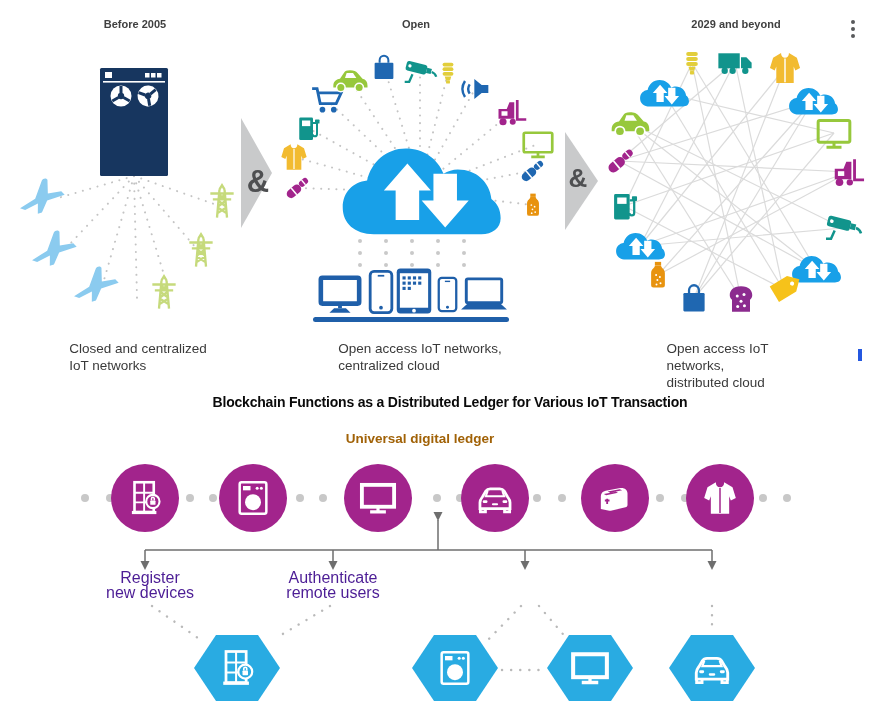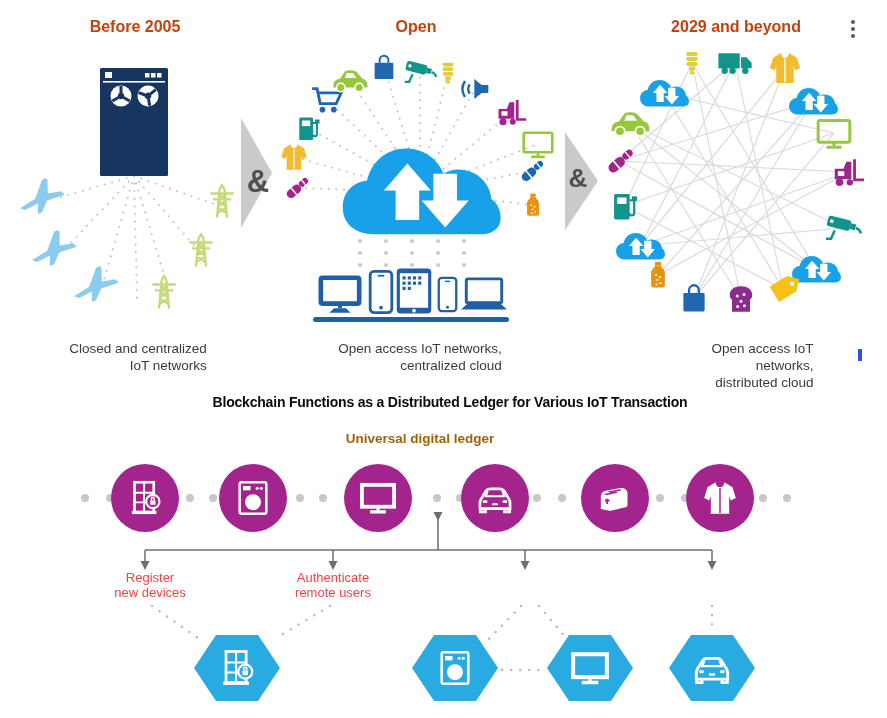--- a/index.html
+++ b/index.html
@@ -1,28 +1,28 @@
 <!DOCTYPE html>
 <html><head>
 <meta charset="utf-8">
 <style>
   html,body{margin:0;padding:0;background:#fff}
   .stage{position:relative;width:887px;height:718px;background:#fff;overflow:hidden;
          font-family:"Liberation Sans",sans-serif;}
   .abs{position:absolute}
-  .ptitle{font-weight:bold;font-size:16px;color:#c2410c;transform:translateX(-50%);white-space:nowrap}
-  .caption{font-size:13.5px;color:#3a3a3a;line-height:17px;text-align:right;
+  .ptitle{font-weight:bold;font-size:11px;color:#404040;transform:translateX(-50%);white-space:nowrap}
+  .caption{font-size:13.5px;color:#3a3a3a;line-height:17px;text-align:left;
            transform:translateX(-50%);white-space:pre-line}
   .amp{font-weight:bold;color:#4e4f51;transform:translate(-50%,-50%);line-height:1}
   .amp1{font-size:31px}
   .amp2{font-size:26px}
   .h1{font-weight:bold;font-size:14px;color:#0a0a0a;letter-spacing:-0.2px;
       transform:translateX(-50%);white-space:nowrap}
   .h2{font-weight:bold;font-size:13.5px;color:#a16207;transform:translateX(-50%);white-space:nowrap}
-  .flabel{font-size:13px;color:#ef4444;line-height:15px;text-align:center;
+  .flabel{font-size:16px;color:#4c1d95;line-height:15px;text-align:center;
           transform:translateX(-50%);white-space:pre-line}
   .cursor{width:4px;height:12px;background:#2457e0}
   svg{display:block}
 </style>
 </head>
 <body>
 
 <div class="stage">
 
   <svg class="abs" style="left:0;top:0" width="887" height="380" viewBox="0 0 887 380">

